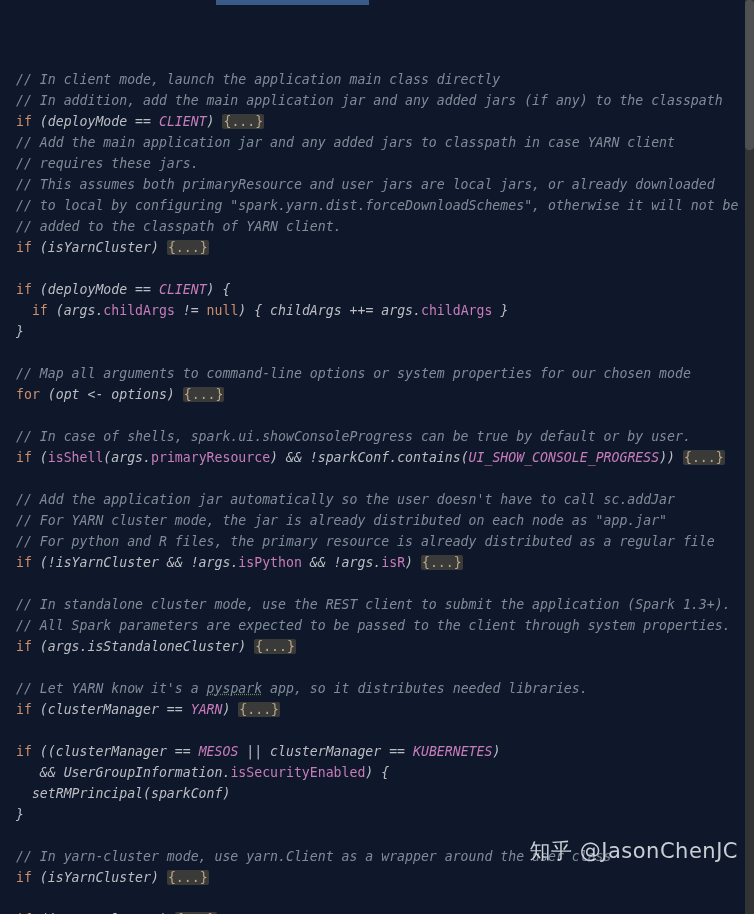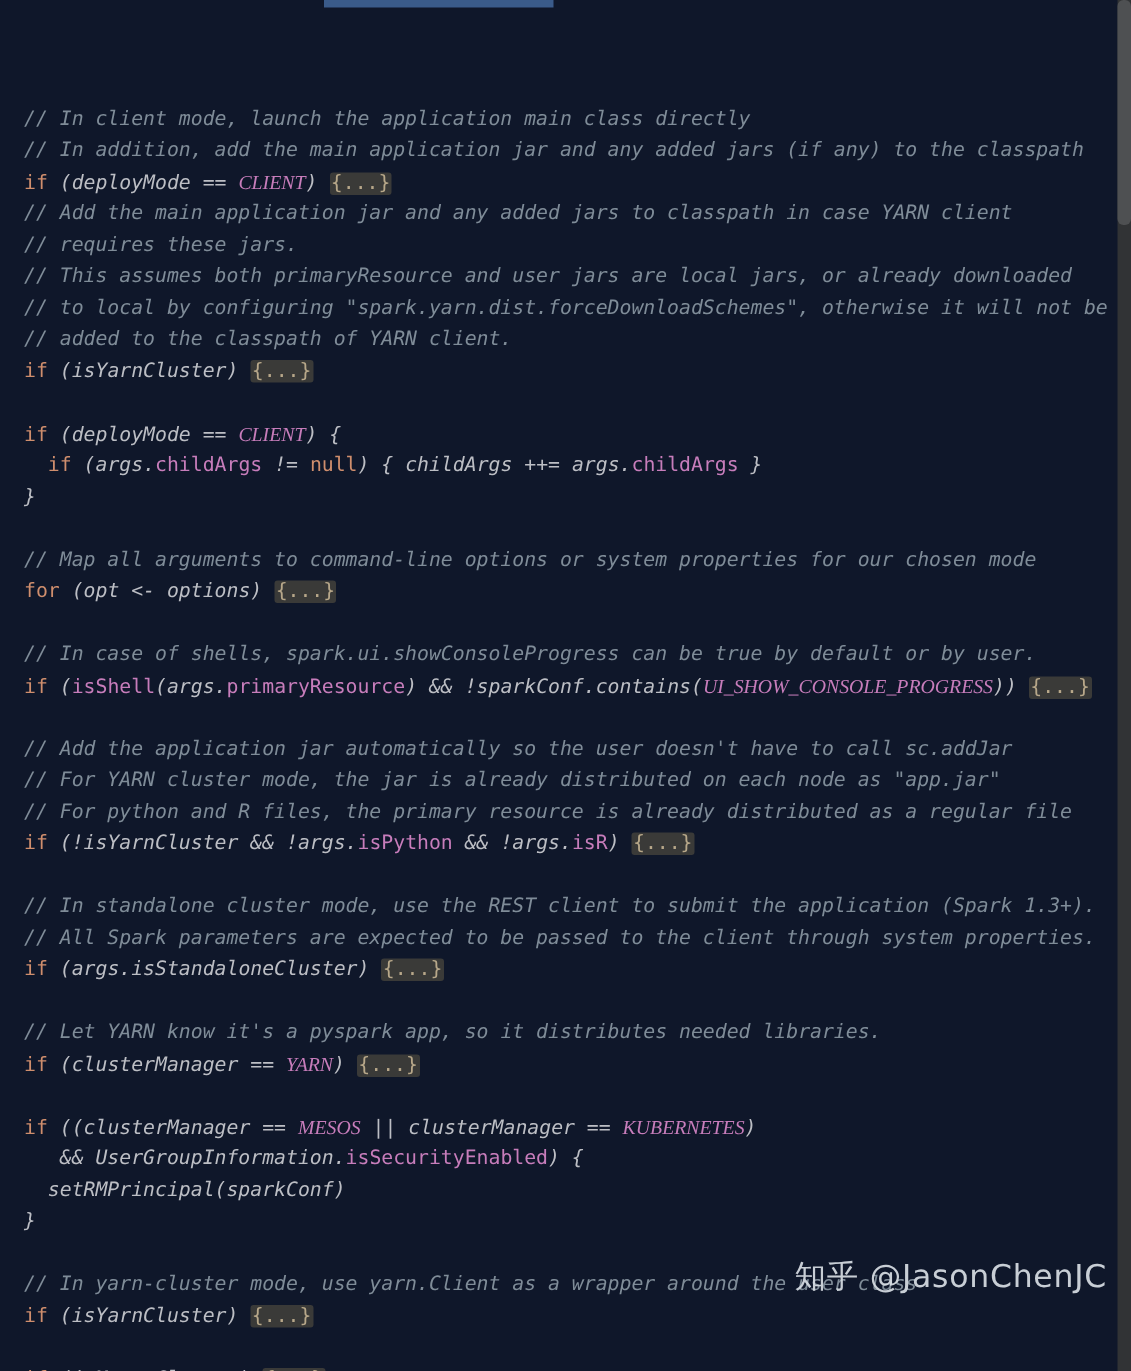--- a/index.html
+++ b/index.html
@@ -28,23 +28,23 @@
   }
   .line {
     height: 21px;
     white-space: pre;
   }
   
   .cmt   { color: #7f8c98; font-style: italic; }
   .kw    { color: #cf8e6d; }
   .id    { color: #bcbec4; font-style: italic; }
   .fld   { color: #c77dbb; }
-  .cst   { color: #c77dbb; font-style: italic; font-family: Liberation Serif, serif; }
+  .cst   { color: #c77dbb; font-style: italic; }
   .fold  { color: #b8a88a; background: #3a3a38; border-radius: 2px; padding: 0 1px; }
-  .typo  { color: #7f8c98; font-style: italic; text-decoration-style: dotted; text-decoration-color: #6a8a5a; }
+  .typo  { color: #7f8c98; font-style: italic; text-decoration: underline; text-decoration-style: dotted; text-decoration-color: #6a8a5a; }
   
   #top-strip {
     position: absolute;
     top: 0;
     left: 216px;
     width: 153px;
     height: 5px;
     background: #3a5b8a;
   }
   

